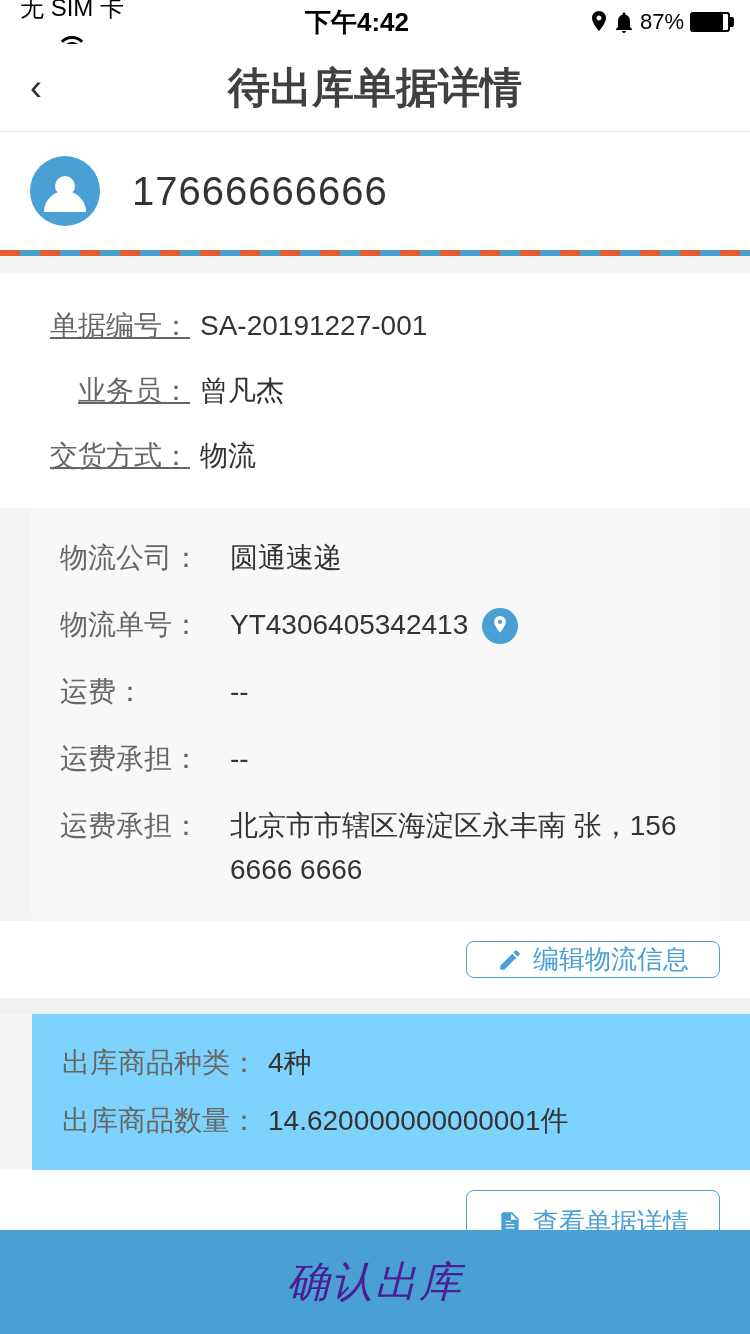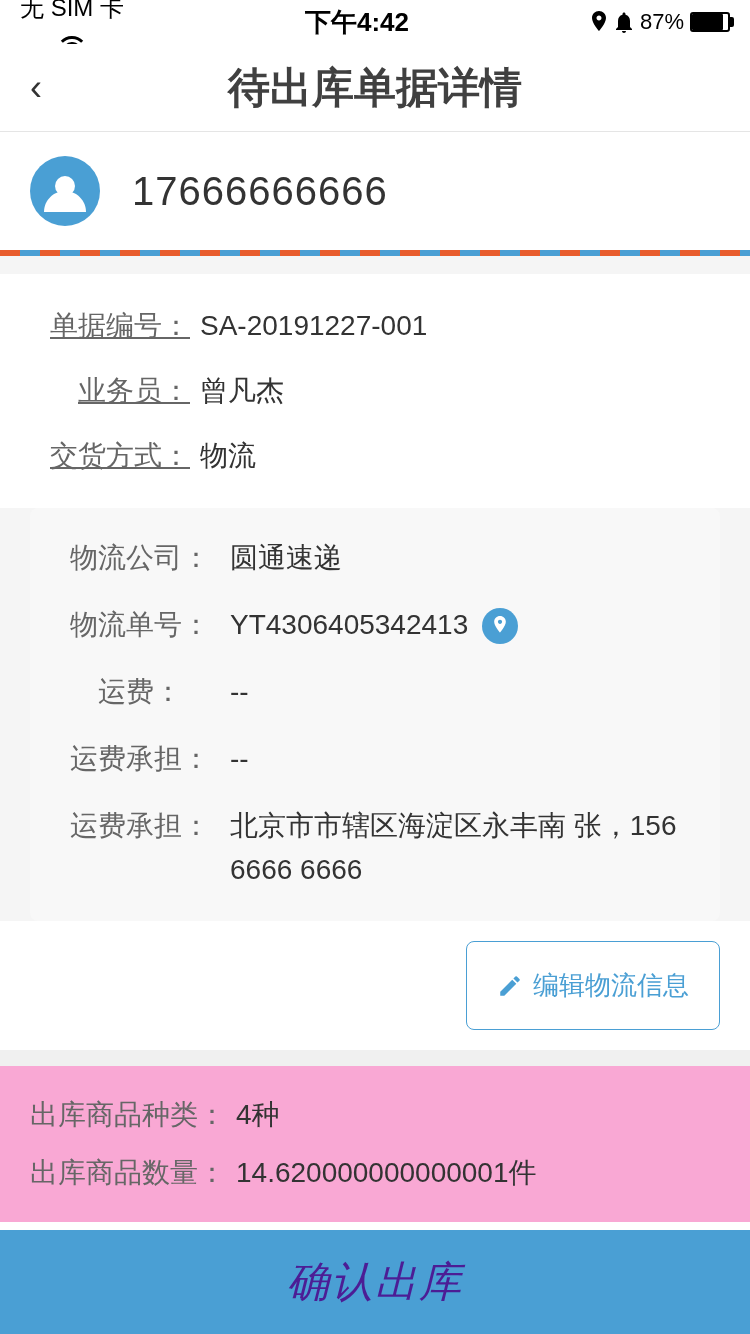--- a/index.html
+++ b/index.html
@@ -140,21 +140,21 @@
       display: flex;
       align-items: flex-start;
       margin-bottom: 22px;
       font-size: 28px;
       line-height: 1.6;
     }
     .logistics-row:last-child { margin-bottom: 0; }
     .logistics-label {
       color: #666;
       min-width: 160px;
-      text-align: center;
+      text-align: left;
       flex-shrink: 0;
     }
     .logistics-value {
       color: #333;
       flex: 1;
       padding-left: 10px;
       display: flex;
       align-items: center;
       gap: 14px;
       flex-wrap: wrap;
@@ -173,40 +173,41 @@
       background: #fff;
       padding: 20px 30px;
       display: flex;
       justify-content: flex-end;
     }
     .edit-btn {
       border: 1.5px solid #4a9fd4;
       color: #4a9fd4;
       background: #fff;
       border-radius: 8px;
-      padding: 26px 30px;
+      padding: 0 30px;
       font-size: 26px;
       display: flex;
       align-items: center;
       gap: 10px;
       cursor: pointer;
     }
     .edit-btn svg { width: 26px; height: 26px; fill: #4a9fd4; }
 
     
     .gray-divider {
       width: 100%;
       height: 16px;
       background: #f0f0f0;
     }
 
     
     .goods-section {
-      background: #f9a8d4;
+      background: #7dd3fc;
       padding: 30px;
+      margin-left: 32px;
     }
     .goods-row {
       display: flex;
       align-items: center;
       margin-bottom: 20px;
       font-size: 28px;
     }
     .goods-row:last-child { margin-bottom: 0; }
     .goods-label {
       color: #666;

